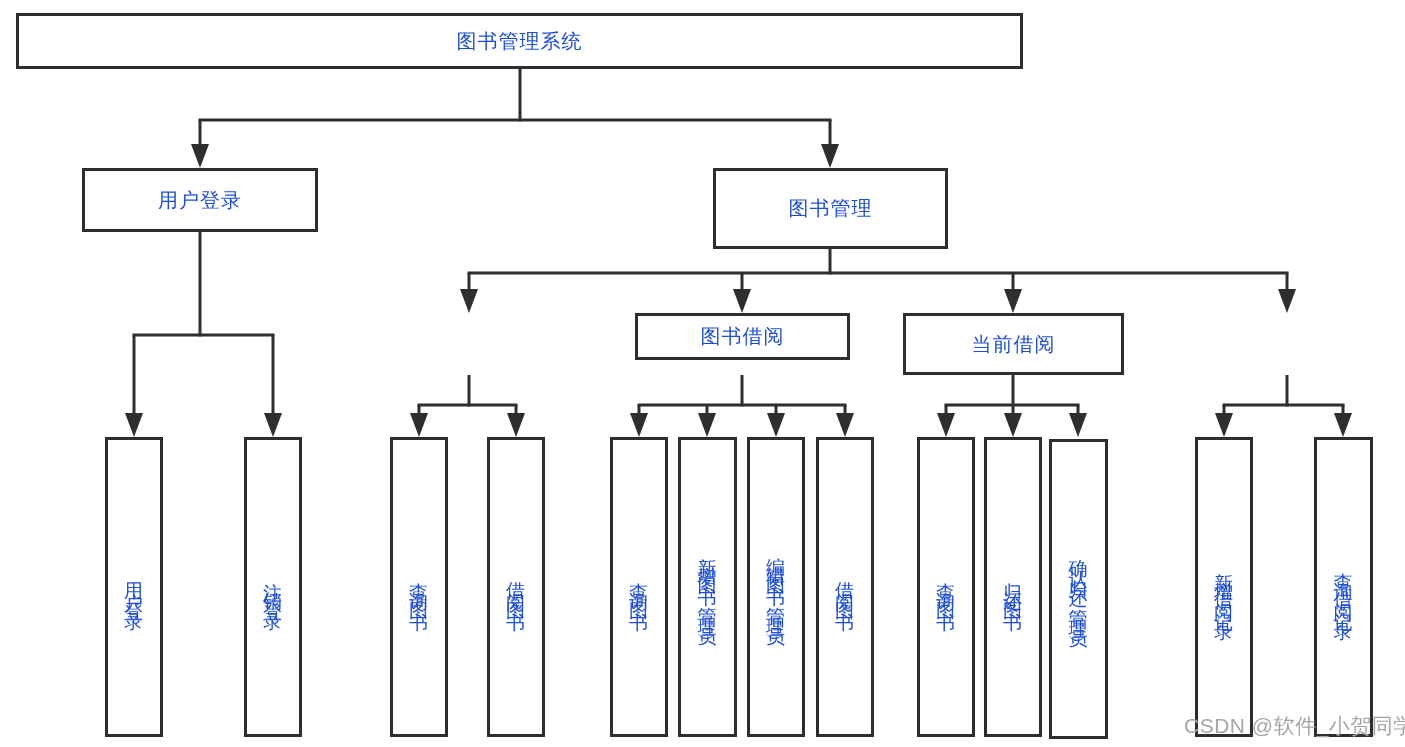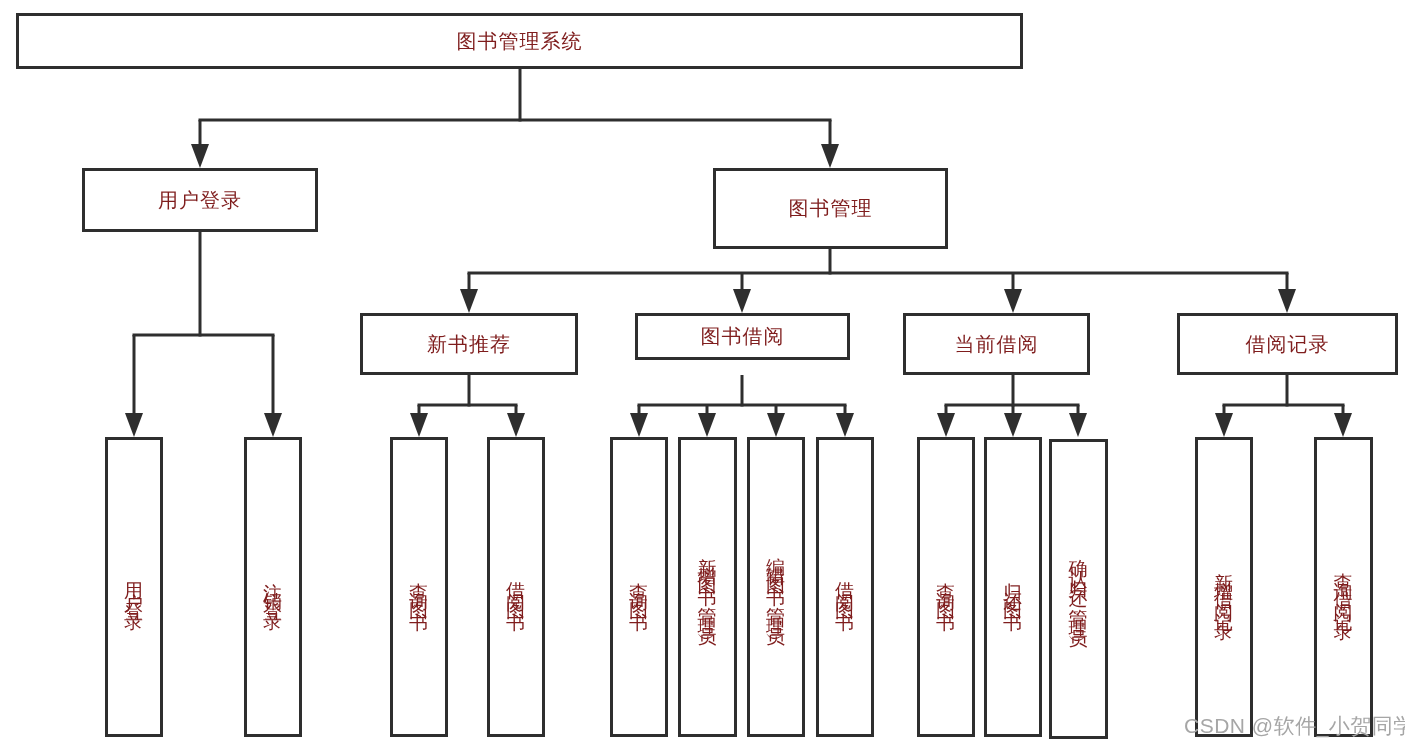--- a/index.html
+++ b/index.html
@@ -18,21 +18,21 @@
     pointer-events: none;
   }
   .box {
     position: absolute;
     box-sizing: border-box;
     background: #ffffff;
     border: 3px solid #2e2e2e;
     display: flex;
     align-items: center;
     justify-content: center;
-    color: #7f1d1d;
+    color: #1d4ed8;
   }
   .box.h { font-size: 20px; letter-spacing: 1px; white-space: nowrap; }
   .box.v span {
     writing-mode: vertical-rl;
     text-orientation: mixed;
     font-size: 19px;
     line-height: 1;
     letter-spacing: 10px;
     white-space: nowrap;
   }
@@ -119,24 +119,22 @@
       <polygon points="1215,413 1233,413 1224,437"></polygon>
       <polygon points="1334,413 1352,413 1343,437"></polygon>
     </g>
   </svg>
 
   <div class="box h" style="left:16px; top:13px; width:1007px; height:56px;">图书管理系统</div>
 
   <div class="box h" style="left:82px; top:168px; width:236px; height:64px;">用户登录</div>
   <div class="box h" style="left:713px; top:168px; width:235px; height:81px;">图书管理</div>
 
-  <div class="box h" style="left:360px; top:313px; width:218px; height:62px;">新书推荐</div>
   <div class="box h" style="left:635px; top:313px; width:215px; height:47px;">图书借阅</div>
-  <div class="box h" style="left:903px; top:313px; width:187px; height:62px;">当前借阅</div>
-  <div class="box h" style="left:1177px; top:313px; width:221px; height:62px;">借阅记录</div>
+  <div class="box h" style="left:903px; top:313px; width:221px; height:62px;">当前借阅</div>
 
   <div class="box v" style="left:105px; top:437px; width:58px; height:300px;">
     <span>用户登录</span>
   </div>
   <div class="box v" style="left:244px; top:437px; width:58px; height:300px;">
     <span>注销登录</span>
   </div>
 
   <div class="box v" style="left:390px; top:437px; width:58px; height:300px;">
     <span>查询图书</span>

